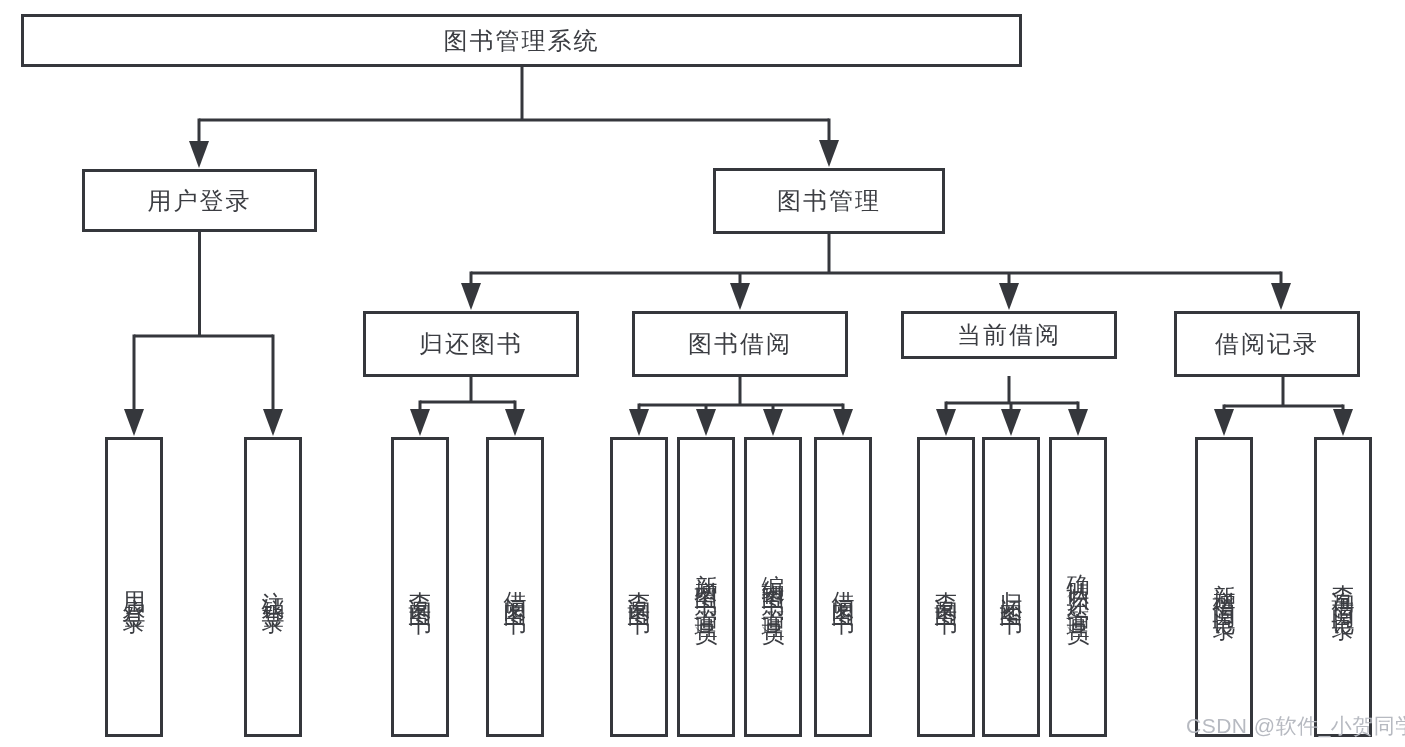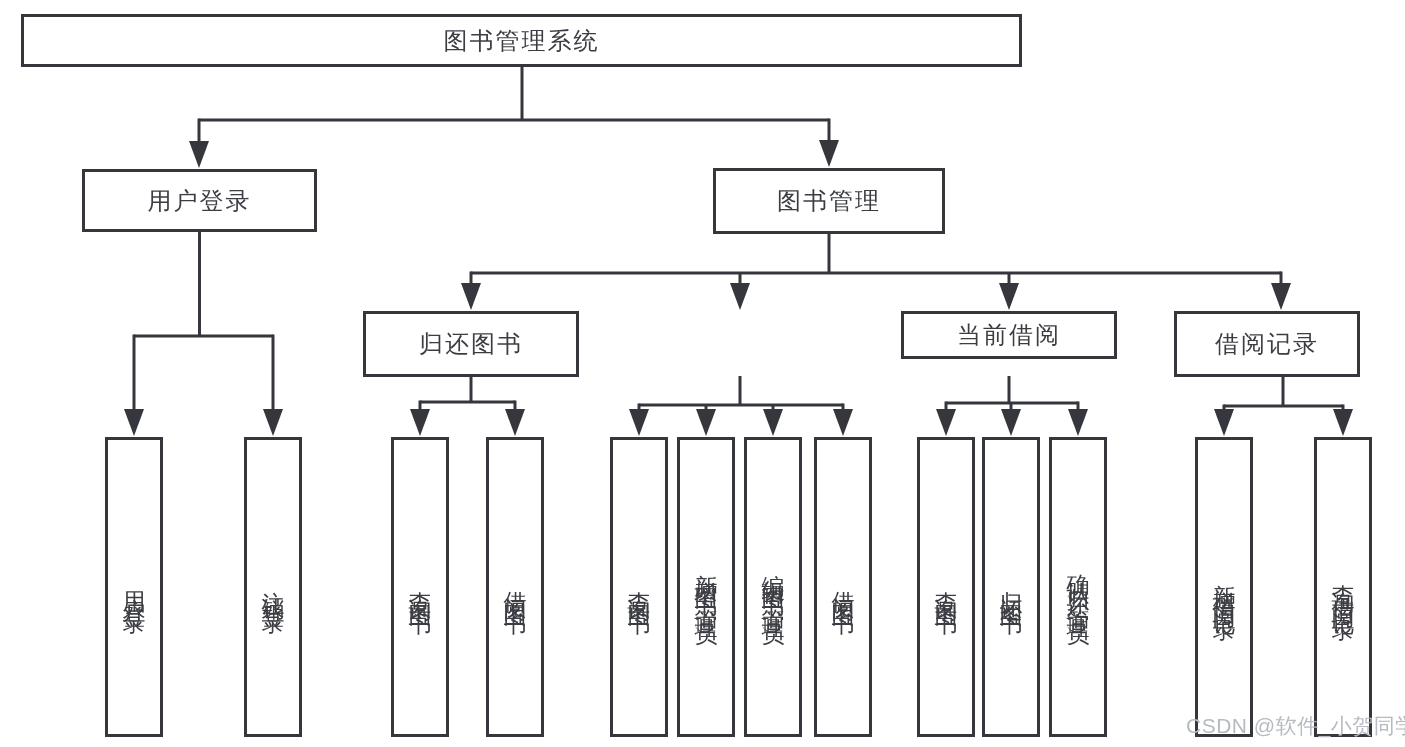--- a/index.html
+++ b/index.html
@@ -142,20 +142,23 @@
   <div class="hbox" style="left:82px; top:169px; width:235px; height:63px;">
     <span>用户登录</span>
   </div>
   <div class="hbox" style="left:713px; top:168px; width:232px; height:66px;">
     <span>图书管理</span>
   </div>
 
   <div class="hbox" style="left:363px; top:311px; width:216px; height:66px;">
     <span>归还图书</span>
   </div>
+  <div class="hbox" style="left:632px; top:311px; width:216px; height:66px;">
+    <span>图书借阅</span>
+  </div>
   <div class="hbox" style="left:901px; top:311px; width:216px; height:48px;">
     <span>当前借阅</span>
   </div>
   <div class="hbox" style="left:1174px; top:311px; width:186px; height:66px;">
     <span>借阅记录</span>
   </div>
 
   <div class="vbox" style="left:105px;">
     <span>用户登录</span>
   </div>

